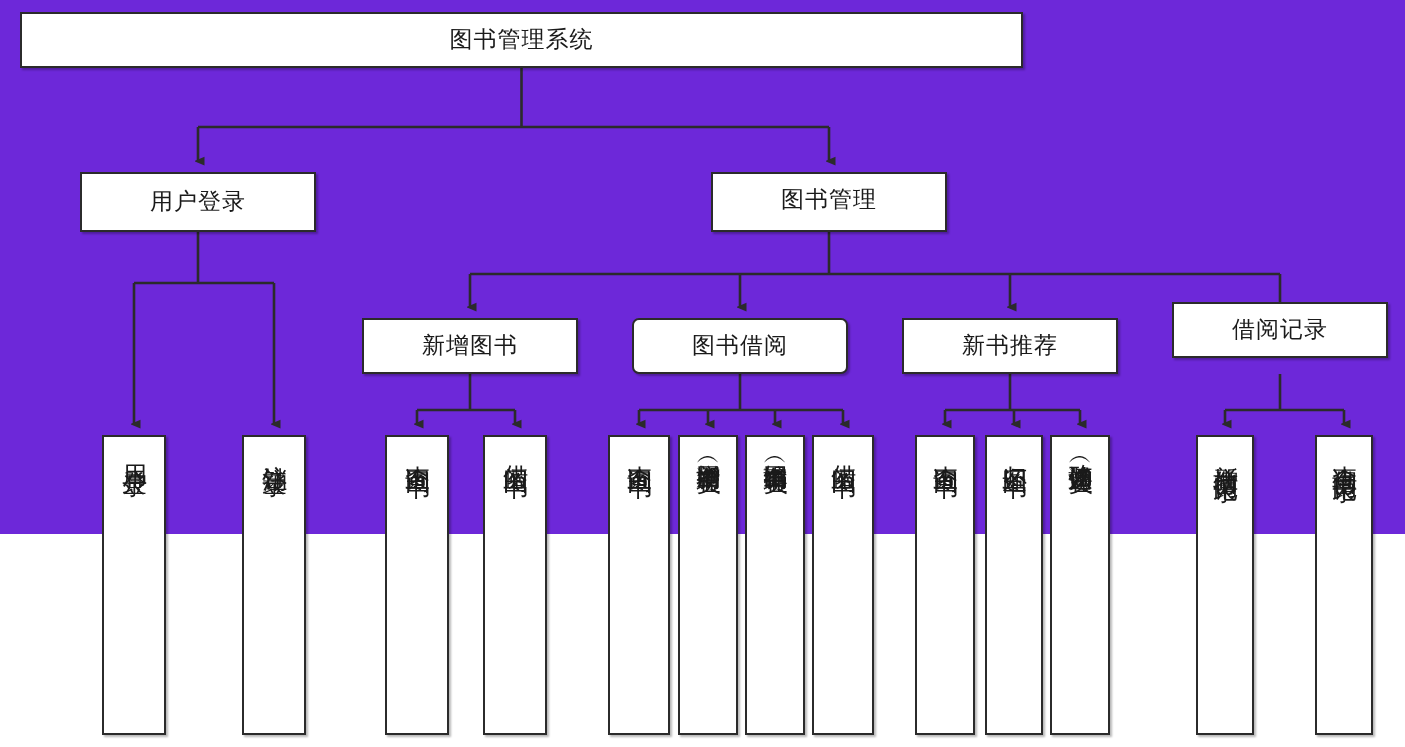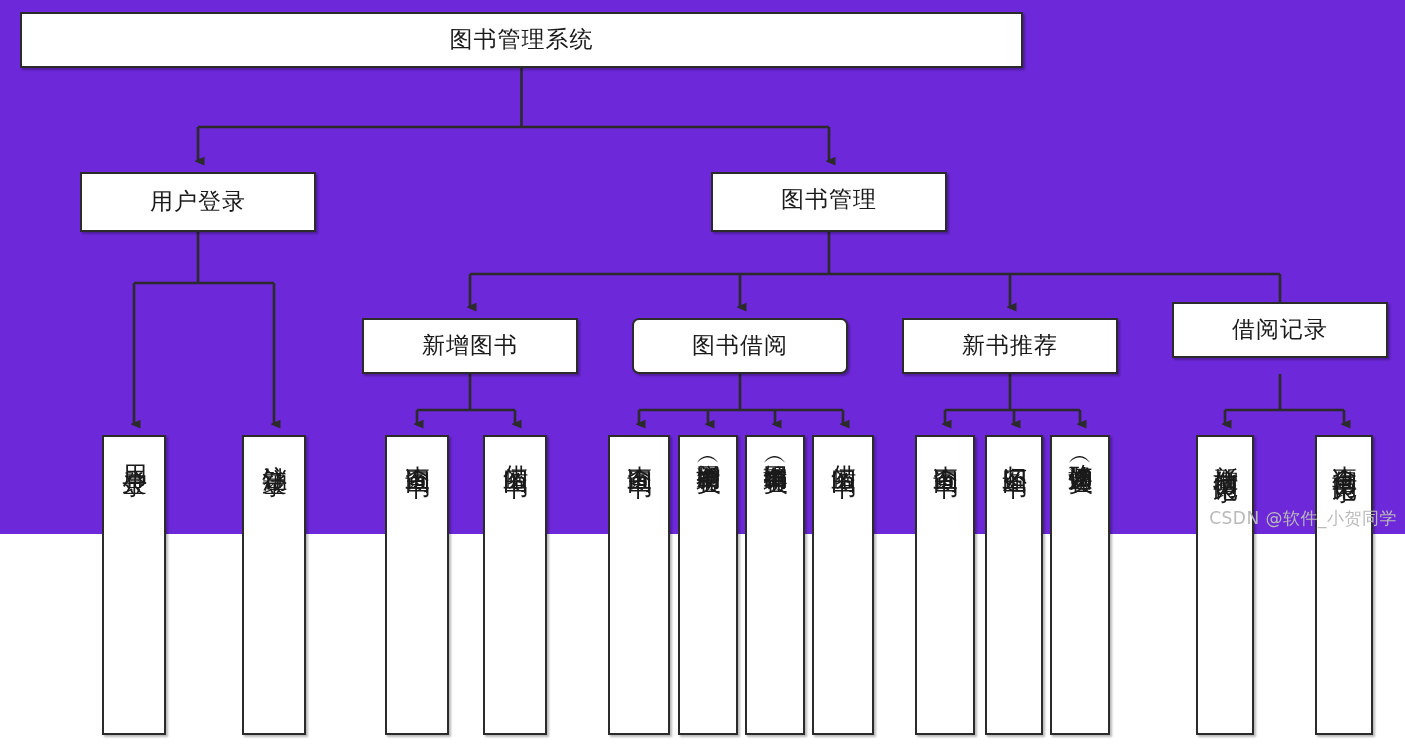--- a/index.html
+++ b/index.html
@@ -177,14 +177,13 @@
         <span class="lbl">确认归还（管理员）</span>
       </div>
       <div class="node vert" style="left: 1196px; top: 435px; width: 58px; height: 300px;">
         <span class="lbl">新增借阅记录</span>
       </div>
       <div class="node vert" style="left: 1315px; top: 435px; width: 58px; height: 300px;">
         <span class="lbl">查询借阅记录</span>
       </div>
     </div>
 
-  <div class="watermark">CSDN @软件_小贺同学</div>
 </div>
 
 </body></html>

